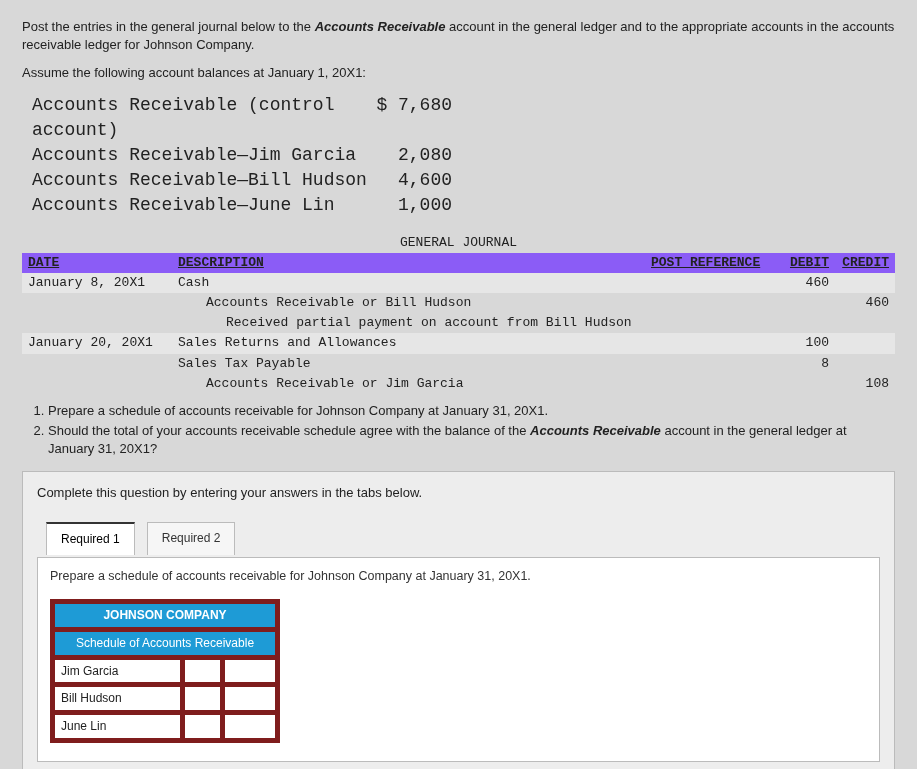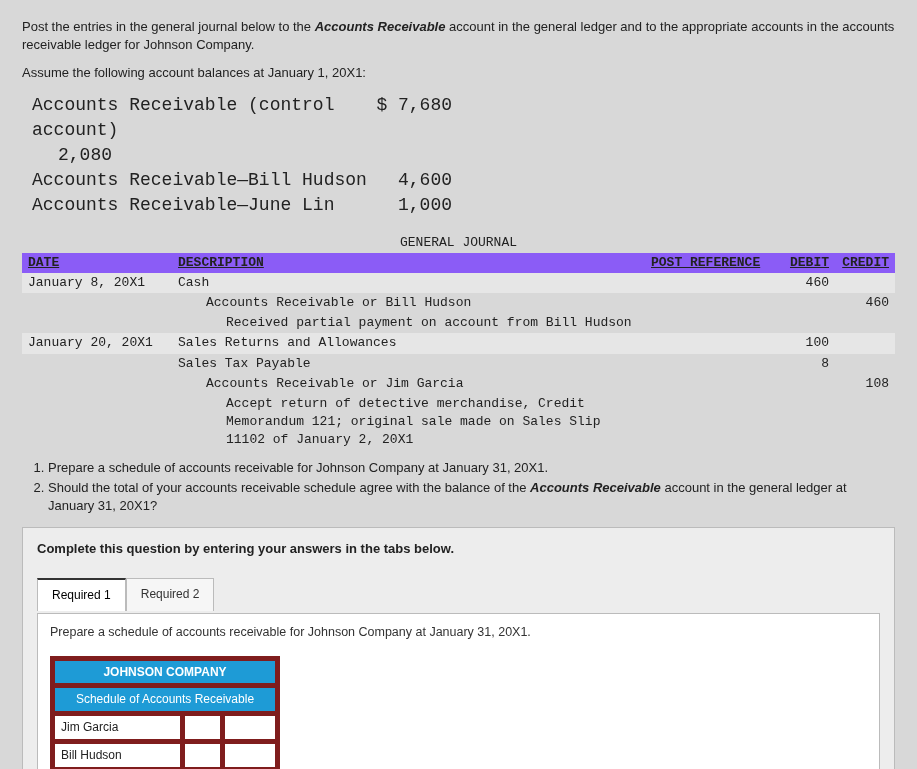--- a/index.html
+++ b/index.html
@@ -45,23 +45,23 @@
     .required { margin-bottom: 12px; }
     .required h4 { font-weight: bold; margin-bottom: 6px; font-size: 13px; }
     .required ol { margin-left: 26px; }
     .required ol li { margin-bottom: 2px; }
 
     .answer-area {
       background: #ededed;
       border: 1px solid #bbb;
       padding: 12px 14px 22px 14px;
     }
-    .answer-area .instruction { font-weight: bold; margin-bottom: 20px; }
-
-    .tabs { display: flex; gap: 0; margin-bottom: 2px; }
+    .answer-area .instruction { font-weight: normal; margin-bottom: 20px; }
+
+    .tabs { display: flex; gap: 12px; margin-bottom: 2px; margin-left: 9px; }
     .tab {
       padding: 7px 14px;
       background: #f6f6f6;
       border: 1px solid #bbb;
       border-bottom: none;
       font-size: 12px;
       cursor: pointer;
       color: #333;
     }
     .tab.active {
@@ -113,20 +113,21 @@
   </p>
   <p>Assume the following account balances at January 1, 20X1:</p>
 </div>
 
 <div class="balances">
   <div class="balances-row">
     <div class="balances-label">Accounts Receivable (control account)</div>
     <div class="balances-amount">$ 7,680</div>
   </div>
   <div class="balances-row">
+    <div class="balances-label">Accounts Receivable—Jim Garcia</div>
     <div class="balances-amount">2,080</div>
   </div>
   <div class="balances-row">
     <div class="balances-label">Accounts Receivable—Bill Hudson</div>
     <div class="balances-amount">4,600</div>
   </div>
   <div class="balances-row">
     <div class="balances-label">Accounts Receivable—June Lin</div>
     <div class="balances-amount">1,000</div>
   </div>
@@ -181,27 +182,20 @@
         <td class="col-debit">8</td>
         <td class="col-credit"></td>
       </tr>
       <tr>
         <td class="col-date"></td>
         <td class="col-desc"><span class="indent1">Accounts Receivable or Jim Garcia</span></td>
         <td class="col-ref"></td>
         <td class="col-debit"></td>
         <td class="col-credit">108</td>
       </tr>
-      <tr>
-        <td class="col-date"></td>
-        <td class="col-desc"><span class="indent2">Accept return of detective merchandise, Credit Memorandum 121; original sale made on Sales Slip 11102 of January 2, 20X1</span></td>
-        <td class="col-ref"></td>
-        <td class="col-debit"></td>
-        <td class="col-credit"></td>
-      </tr>
     </tbody>
 </table>
 
 <div class="required">
   <ol>
     <li>
       <span></span><span> Prepare a schedule of accounts receivable for Johnson Company at January 31, 20X1.</span>
     </li>
     <li>
       <span> Should the total of your accounts receivable schedule agree with the balance of the </span><span class="italic" style="font-weight:bold; font-style:italic">Accounts Receivable</span><span> account in the general ledger at January 31, 20X1?</span>

